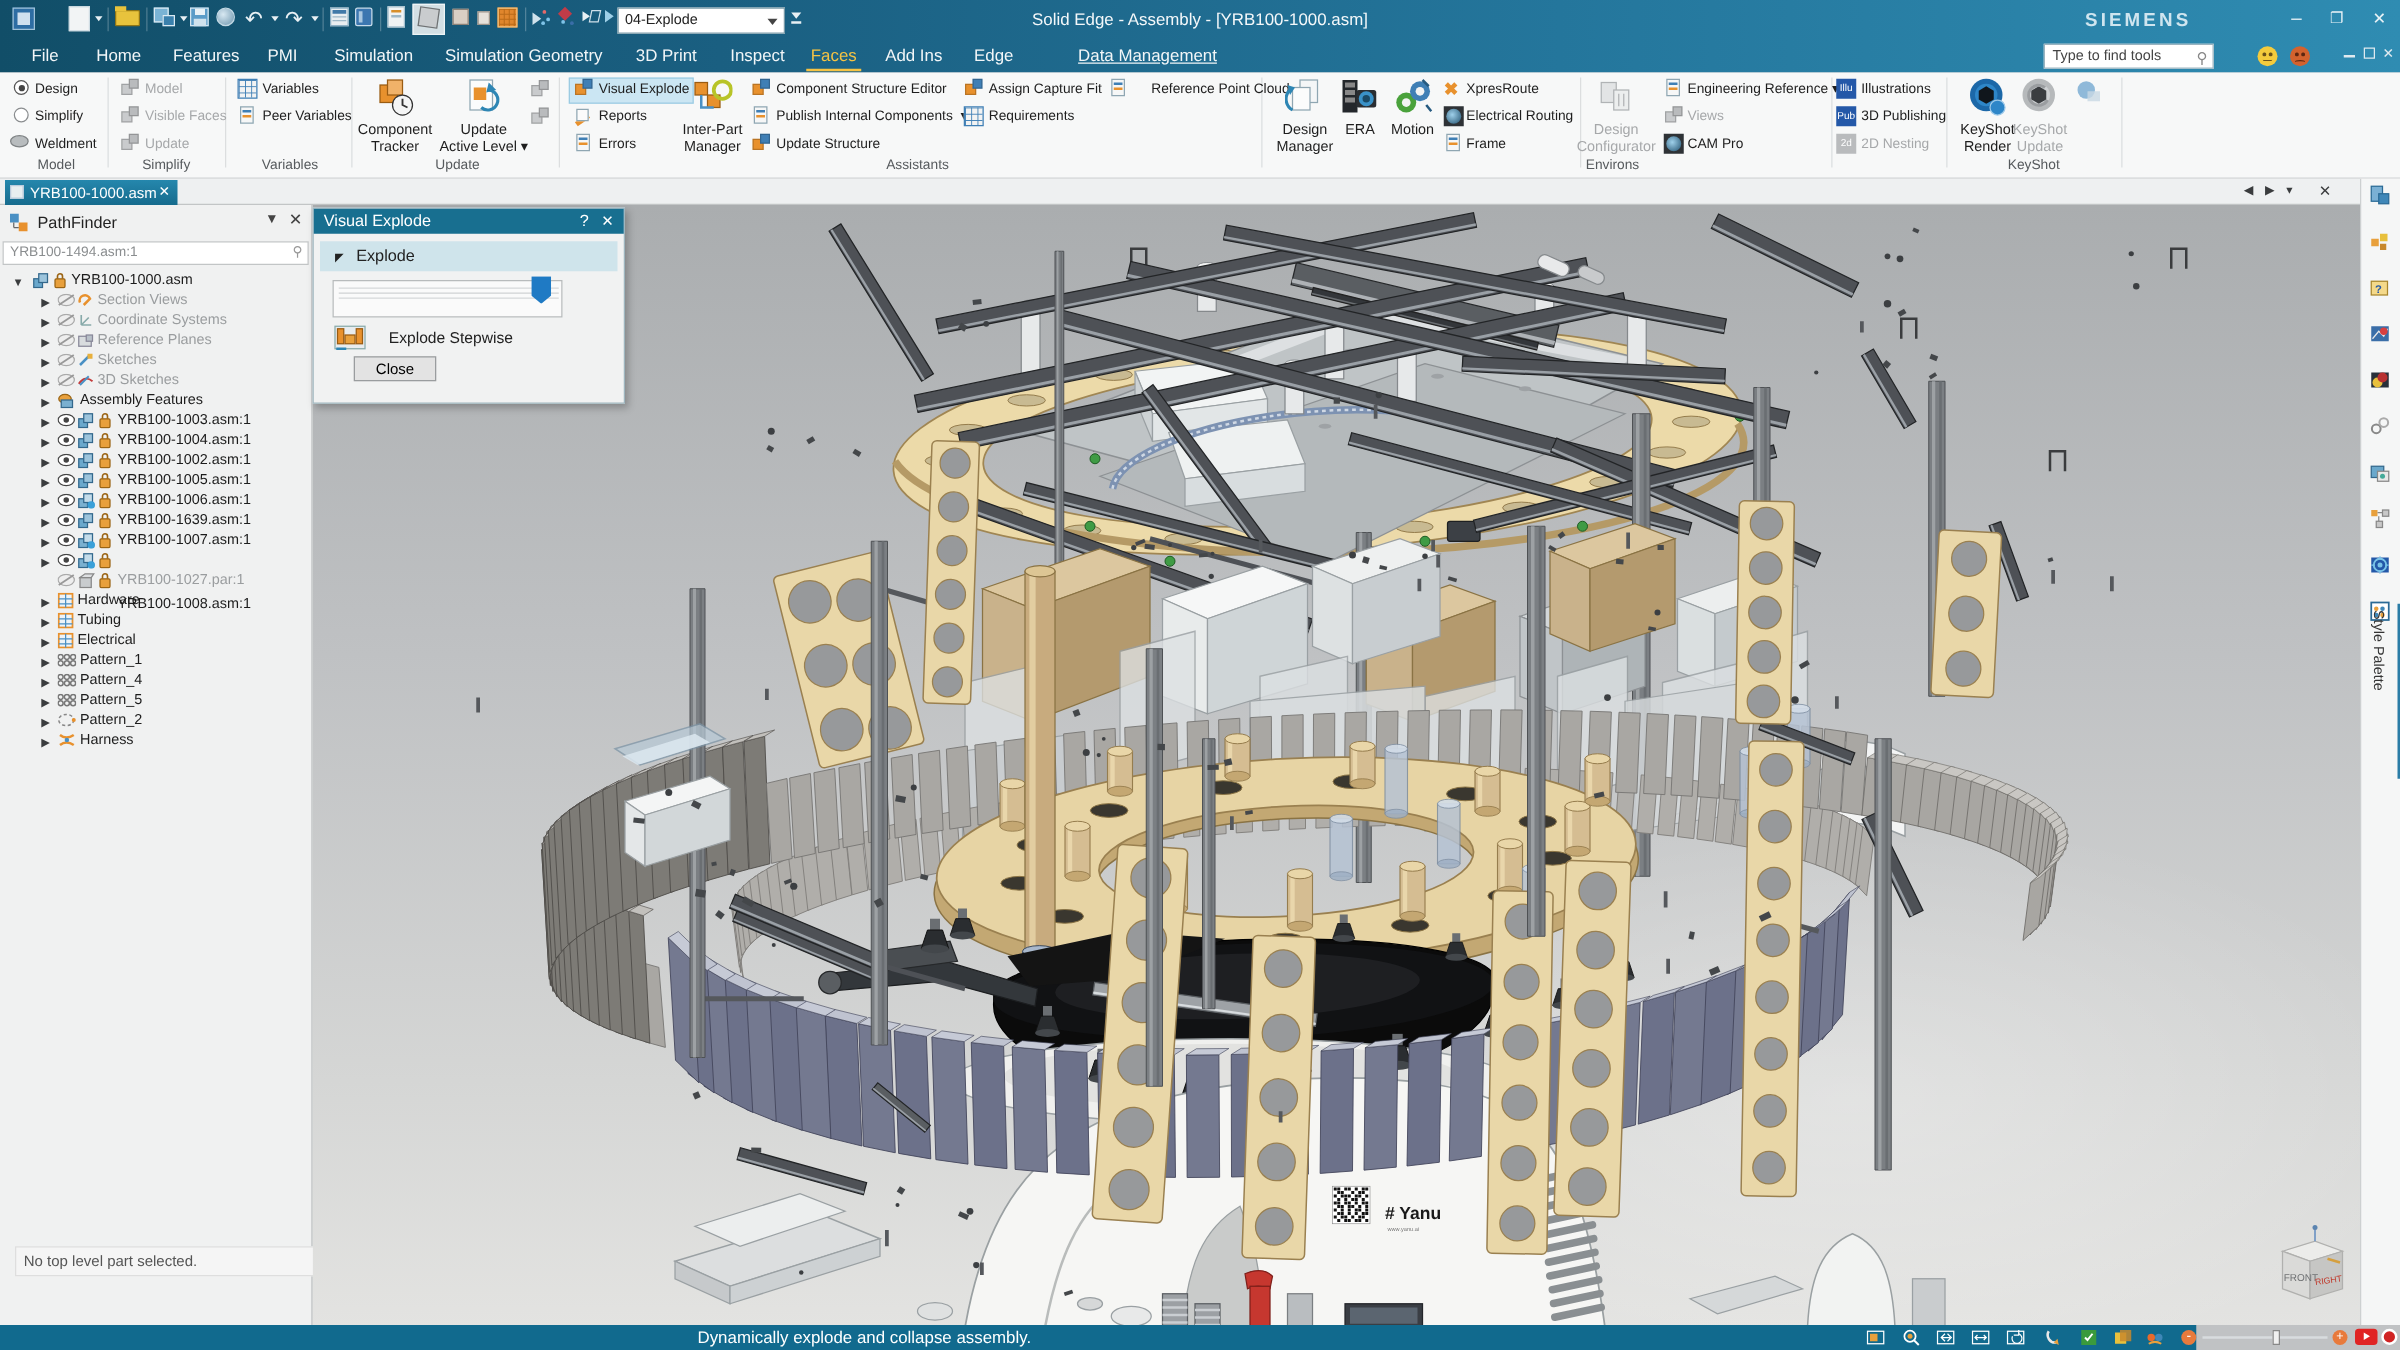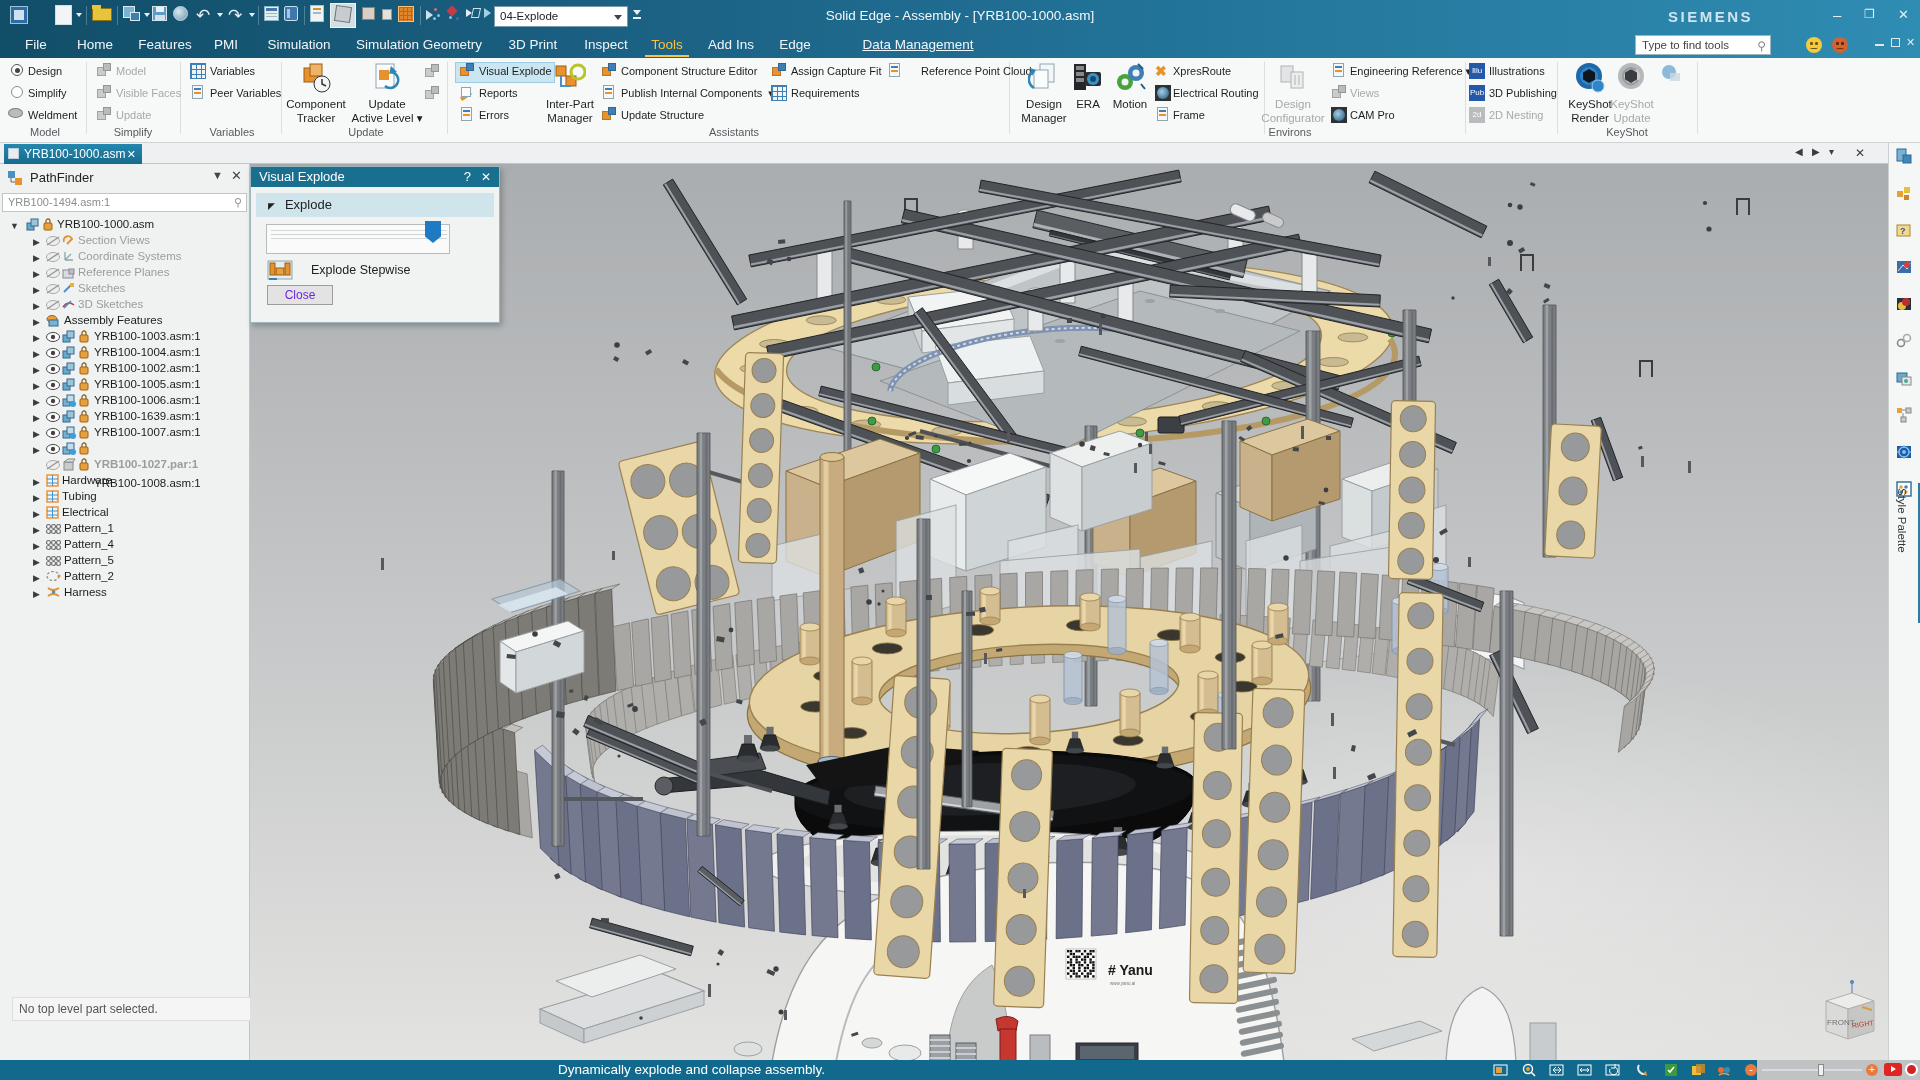--- a/index.html
+++ b/index.html
@@ -36,21 +36,21 @@
 .trow.gray{color:#9a9d9f;}
 .tico{position:absolute;width:14px;height:14px;top:1px;}
 #nomsg{position:absolute;left:12px;top:833px;width:270px;height:24px;background:#f5f5f5;border:1px solid #dedede;font-size:12px;color:#555;line-height:22px;padding-left:6px;}
 #viewport{left:250px;top:164px;width:1638px;height:896px;overflow:hidden;}
 #rightstrip{left:1888px;top:143px;width:32px;height:917px;background:#f5f6f6;border-left:1px solid #cdd0d1;}
 #stylepal{position:absolute;left:7px;top:345px;font-size:11.5px;color:#333;writing-mode:vertical-rl;}
 #dlg{left:250px;top:166px;width:250px;height:157px;background:#f1f2f2;border:1px solid #9fb6bf;box-shadow:2px 3px 6px rgba(0,0,0,0.25);}
 #dlgtitle{position:absolute;left:0;top:0;width:248px;height:20px;background:#186f90;color:#fff;font-size:13px;line-height:20px;padding-left:8px;}
 #dlgsec{position:absolute;left:5px;top:26px;width:238px;height:24px;background:#cfe4eb;font-size:13px;color:#222;line-height:24px;}
 #dlgslider{position:absolute;left:15px;top:57px;width:184px;height:30px;background:#fafafa;border:1px solid #b8bbbc;}
-#dlgclose{position:absolute;left:16px;top:118px;width:66px;height:20px;background:#e3e3e3;border:1px solid #9a9d9f;font-size:12px;color:#6d28d9;text-align:center;line-height:18px;}
+#dlgclose{position:absolute;left:32px;top:118px;width:66px;height:20px;background:#e3e3e3;border:1px solid #9a9d9f;font-size:12px;color:#000000;text-align:center;line-height:18px;}
 #statusbar{left:0;top:1060px;width:1757px;height:20px;background:#116a8e;}
 #statusmsg{position:absolute;left:558px;top:0;color:#fff;font-size:13.5px;line-height:20px;}
 .sico{position:absolute;top:2px;width:16px;height:16px;}
 .tabarr{position:absolute;top:3px;color:#3a3c3e;font-size:10px;}
 </style></head><body>
 <div id="root">
     <div id="topbars" class="abs">
       <div id="titlerow" class="abs">
         <div class="qat" style="left:10px;top:6px;width:18px;height:18px;background:#2d6da3;border:1px solid #9fc2d8;">
           <div style="position:absolute;left:3px;top:3px;width:10px;height:10px;background:#cfe0ee;"></div>
@@ -120,21 +120,21 @@
       </div>
       <div id="menurow" class="abs">
         <div class="mtab" style="left:-34px;width:140px;">File</div>
         <div class="mtab" style="left:25px;width:140px;">Home</div>
         <div class="mtab" style="left:95px;width:140px;">Features</div>
         <div class="mtab" style="left:156px;width:140px;">PMI</div>
         <div class="mtab" style="left:229px;width:140px;">Simulation</div>
         <div class="mtab" style="left:349px;width:140px;">Simulation Geometry</div>
         <div class="mtab" style="left:463px;width:140px;">3D Print</div>
         <div class="mtab" style="left:536px;width:140px;">Inspect</div>
-        <div class="mtab active" style="left:597px;width:140px;">Tools</div>
+        <div class="mtab active" style="left:597px;width:140px;">Faces</div>
         <div class="mtab" style="left:661px;width:140px;">Add Ins</div>
         <div class="mtab" style="left:725px;width:140px;">Edge</div>
         <div class="mtab" style="left:848px;width:140px;text-decoration:underline;">Data Management</div>
         <div style="position:absolute;left:645px;top:23px;width:44px;height:2px;background:#f5c344;"></div>
         <div id="findbox">Type to find tools<span style="position:absolute;right:4px;top:1px;color:#888;font-size:12px;">⚲</span></div>
         <div style="position:absolute;left:1806px;top:5px;width:16px;height:16px;border-radius:50%;background:#f4cb3c;">
           <div style="position:absolute;left:4px;top:5px;width:2.5px;height:2.5px;background:#6b521a;border-radius:50%;"></div>
           <div style="position:absolute;left:9px;top:5px;width:2.5px;height:2.5px;background:#6b521a;border-radius:50%;"></div>
           <div style="position:absolute;left:4px;top:9px;width:8px;height:3px;border-bottom:1.5px solid #6b521a;border-radius:50%;"></div>
         </div>
@@ -581,21 +581,21 @@
             <line x1="1" y1="9" x2="13" y2="1" stroke="#999" stroke-width="1.5"></line>
           </svg></span>
         <span class="tico" style="left:62px;top:2px;"><svg width="14" height="13">
             <rect x="2" y="4" width="9" height="8" fill="#c9ccce" stroke="#888"></rect>
             <polygon points="2,4 6,1 13,1 11,4" fill="#dddfe1" stroke="#888"></polygon>
           </svg></span>
         <span class="tico" style="left:78px;top:2px;"><svg width="12" height="13">
             <rect x="2" y="5" width="8" height="7" rx="1" fill="#e8a03c" stroke="#9a6414"></rect>
             <path d="M 4 5 v-2 a 2 2 0 0 1 4 0 v2" fill="none" stroke="#9a6414" stroke-width="1.3"></path>
           </svg></span>
-        <span style="position:absolute;left:94px;font-weight:bold;">YRB100-1027.par:1</span>
+        <span style="position:absolute;left:94px;">YRB100-1027.par:1</span>
       </div>
       <div class="trow" style="left:0;top:308px;width:250px;">
         <span class="tico" style="left:33px;color:#3a3c3e;font-size:9px;top:2px;">▶</span>
         <span class="tico" style="left:46px;top:2px;"><svg width="14" height="13">
             <rect x="1" y="1" width="11" height="11" fill="#eef4f8" stroke="#e8912d" stroke-width="1.4"></rect>
             <line x1="1" y1="5" x2="12" y2="5" stroke="#4a90c4"></line>
             <line x1="1" y1="9" x2="12" y2="9" stroke="#4a90c4"></line>
             <line x1="6.5" y1="1" x2="6.5" y2="12" stroke="#4a90c4"></line>
           </svg></span>
         <span style="position:absolute;left:62px;">Hardware</span>

